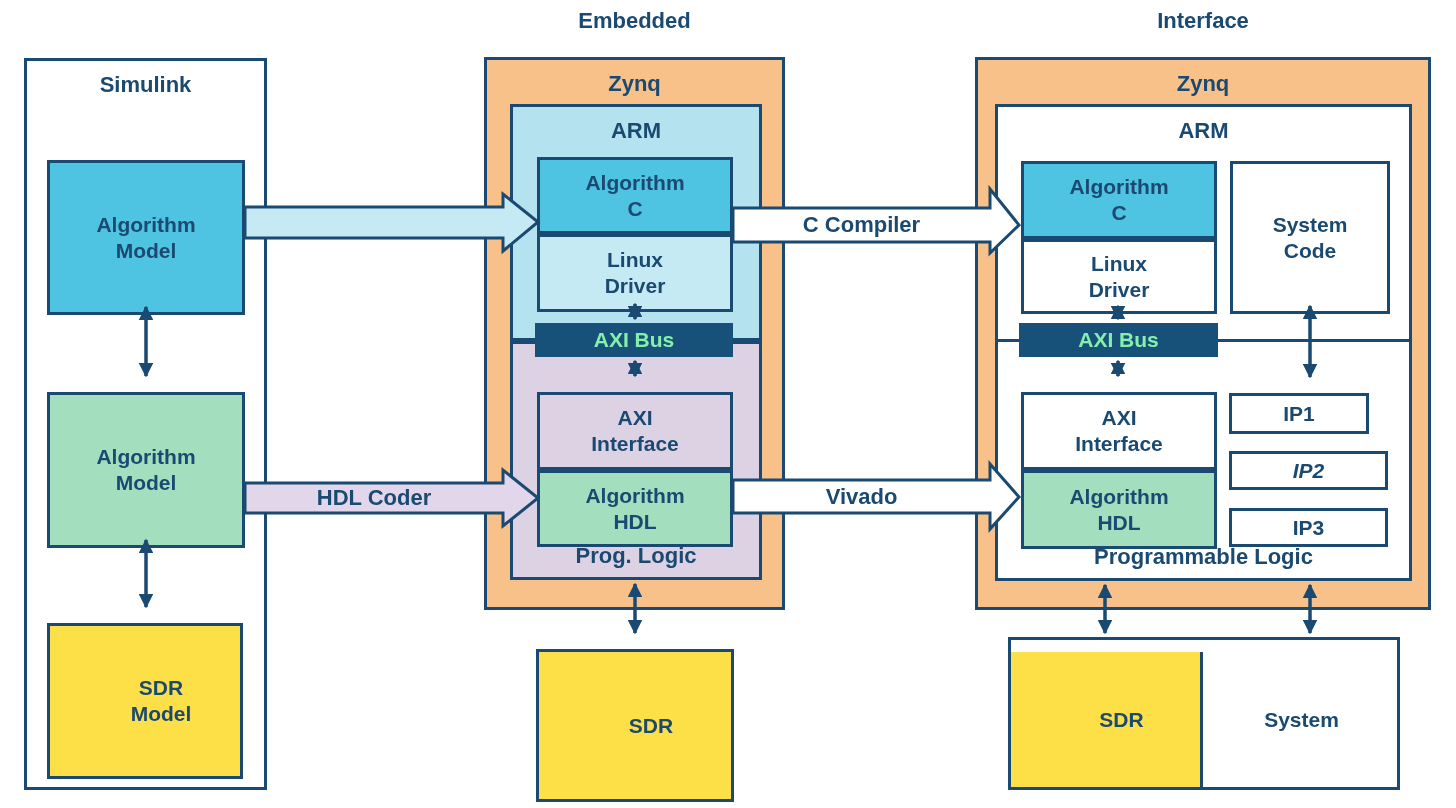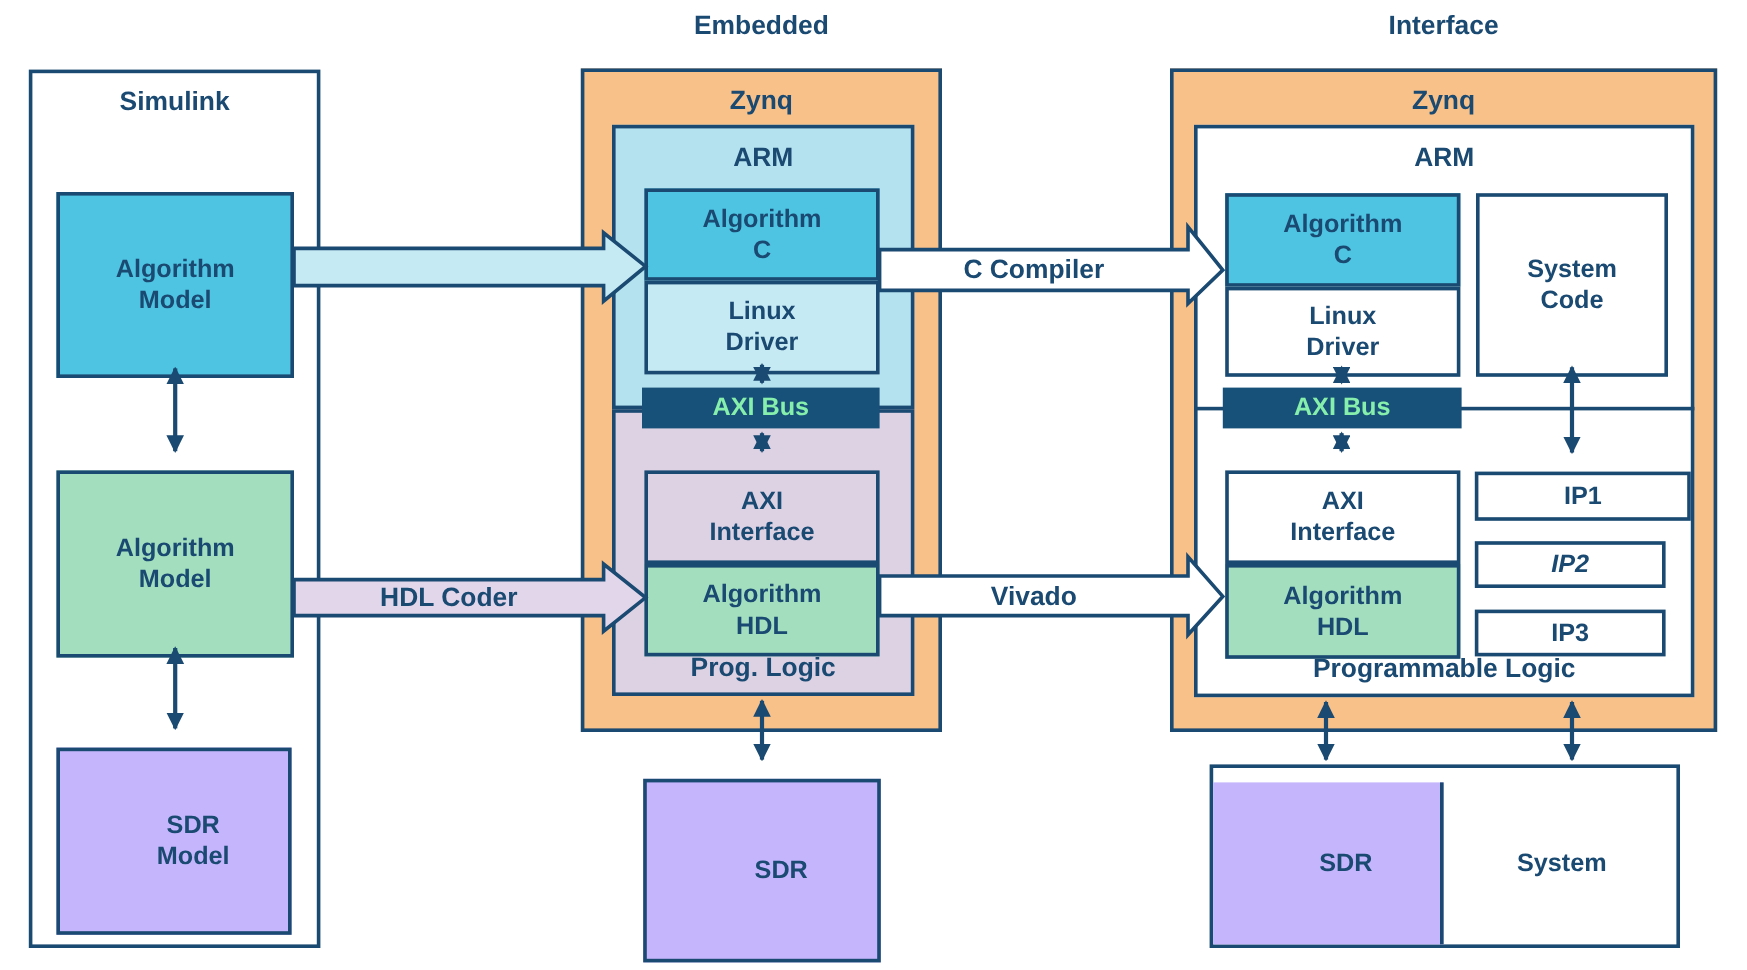--- a/index.html
+++ b/index.html
@@ -15,21 +15,21 @@
   .coltitle { position:absolute; text-align:center; font-size:22px; }
   .toplbl { position:absolute; left:0; right:0; top:11px; text-align:center; font-size:22px; }
   .botlbl { position:absolute; left:0; right:0; bottom:8px; text-align:center; font-size:22px; }
   .f-white { background:#ffffff; }
   .f-cyan { background:#4ec3e2; }
   .f-armblue { background:#b4e2ef; }
   .f-paleblue { background:#c6eaf4; }
   .f-orange { background:#f8c189; }
   .f-green { background:#a3dfbf; }
   .f-lav { background:#ddd2e4; }
-  .f-gray { background:#c4b5fd;padding-left:32px; }
+  .f-gray { background:#fde047;padding-left:32px; }
   .axibus { position:absolute; box-sizing:border-box; background:#175078; color:#86efac;
     display:flex; align-items:center; justify-content:center; font-size:21px; z-index:3; }
   .hline { position:absolute; height:3px; background:#1a4971; z-index:1; }
   .arrowsvg { position:absolute; left:0; top:0; z-index:10; pointer-events:none; }
   .arrowlbl { position:absolute; z-index:11; text-align:center; font-size:22px; pointer-events:none; }
 </style>
 </head>
 <body>
 
 <div class="stage">
@@ -105,21 +105,21 @@
   </div>
   <div class="axibus" style="left:1019px; top:323px; width:199px; height:34px;">AXI Bus</div>
   <div class="box f-white center" style="left:1021px; top:380px; width:196px; height:78px; z-index:2;">
     <div class="lbl">AXI
 Interface</div>
   </div>
   <div class="box f-green center" style="left:1021px; top:458px; width:196px; height:79px; z-index:2;">
     <div class="lbl">Algorithm
 HDL</div>
   </div>
-  <div class="box f-white center" style="left:1229px; top:381px; width:180px; height:41px; z-index:2;">
+  <div class="box f-white center" style="left:1229px; top:381px; width:140px; height:41px; z-index:2;">
     <div class="lbl">IP1</div>
   </div>
   <div class="box f-white center" style="left:1229px; top:439px; width:159px; height:39px; z-index:2;font-style:italic;">
     <div class="lbl">IP2</div>
   </div>
   <div class="box f-white center" style="left:1229px; top:496px; width:159px; height:39px; z-index:2;">
     <div class="lbl">IP3</div>
   </div>
   <div class="box f-white" style="left:1008px; top:637px; width:392px; height:153px;">
     <div class="abs f-gray center" style="left:0; top:0; bottom:0; width:192px; border-right:3px solid #1a4971;">

